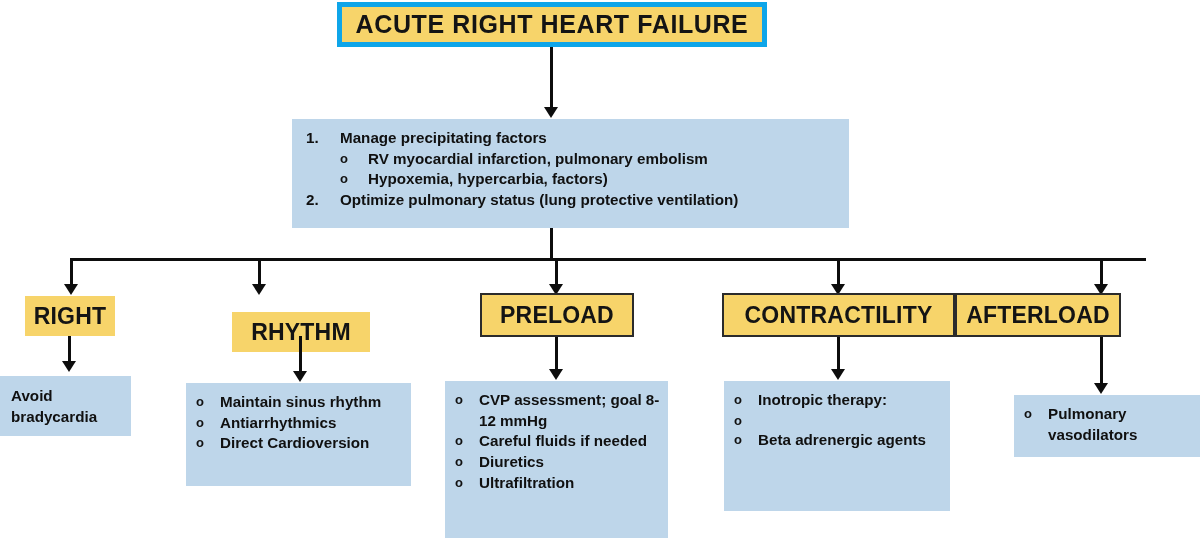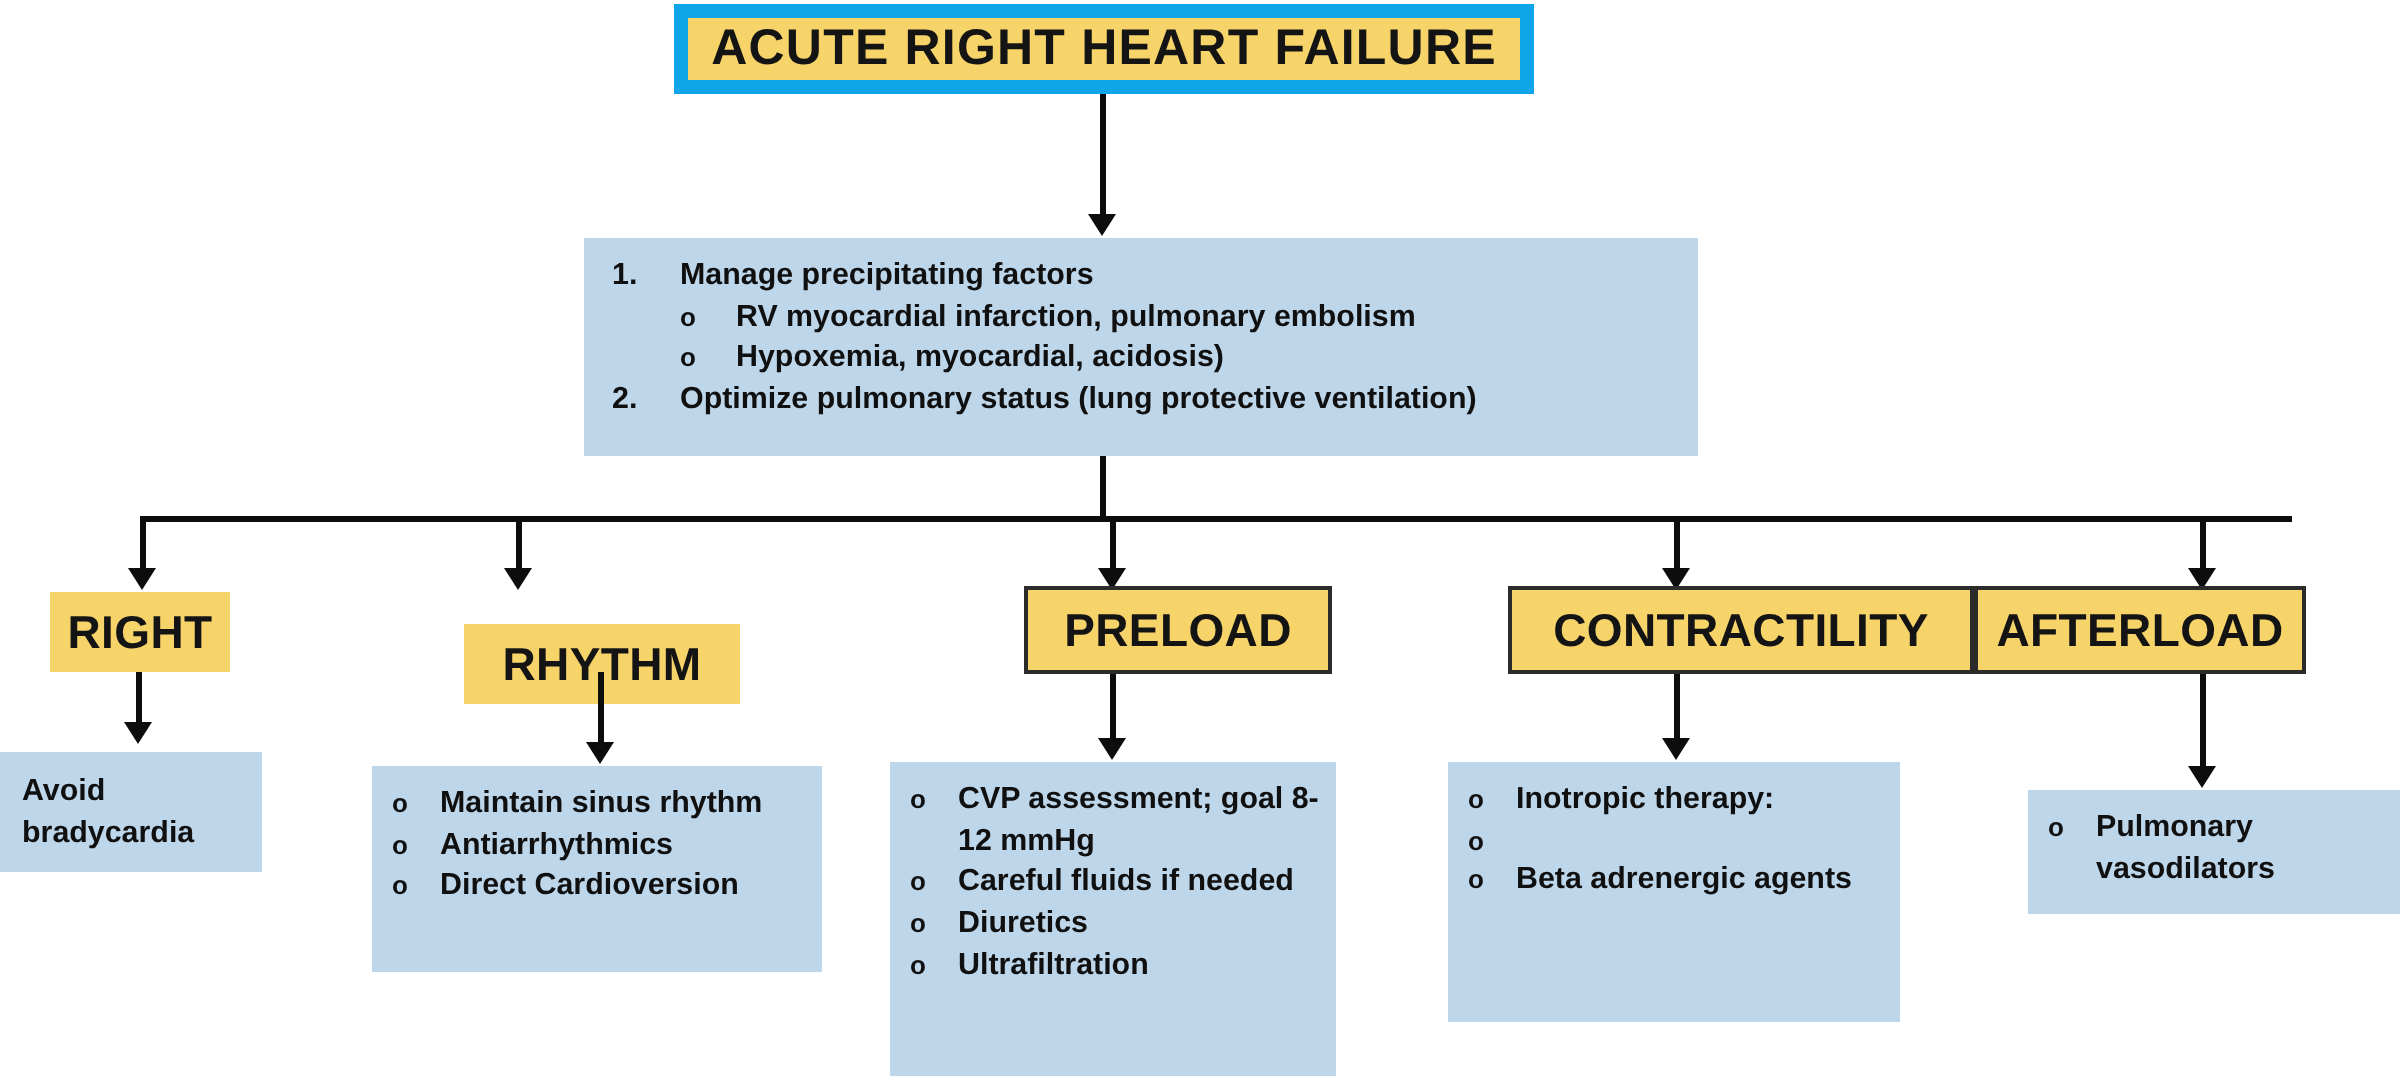--- a/index.html
+++ b/index.html
@@ -30,25 +30,24 @@
     display: flex;
     align-items: center;
     justify-content: center;
     color: #141414;
     font-weight: bold;
     letter-spacing: 0.2px;
     text-align: center;
   }
   .yellow-box.bordered {
     border: 2.5px solid #2b2b2b;
-    margin-left: 32px;
   }
 
   .title-box {
-    border: 7px solid #0ea5e9;
+    border: 5px solid #0ea5e9;
     font-size: 25px;
     letter-spacing: 0.6px;
   }
 
   .cat-box {
     font-size: 23px;
   }
 
   .blue-box {
     background: #bed6ea;
@@ -147,21 +146,21 @@
     <div class="num-item">
       <span class="num-marker">1.</span>
       <span>Manage precipitating factors</span>
     </div>
     <div class="sub-item">
       <span class="sub-marker">o</span>
       <span>RV myocardial infarction, pulmonary embolism</span>
     </div>
     <div class="sub-item">
       <span class="sub-marker">o</span>
-      <span>Hypoxemia, myocardial, acidosis)</span>
+      <span>Hypoxemia, hypercarbia, factors)</span>
     </div>
     <div class="num-item">
       <span class="num-marker">2.</span>
       <span>Optimize pulmonary status (lung protective ventilation)</span>
     </div>
   </div>
 
   <div class="line-v" style="left:550px; top:228px; height:33px;"></div>
 
   <div class="line-h" style="left:70px; top:258px; width:1076px;"></div>

